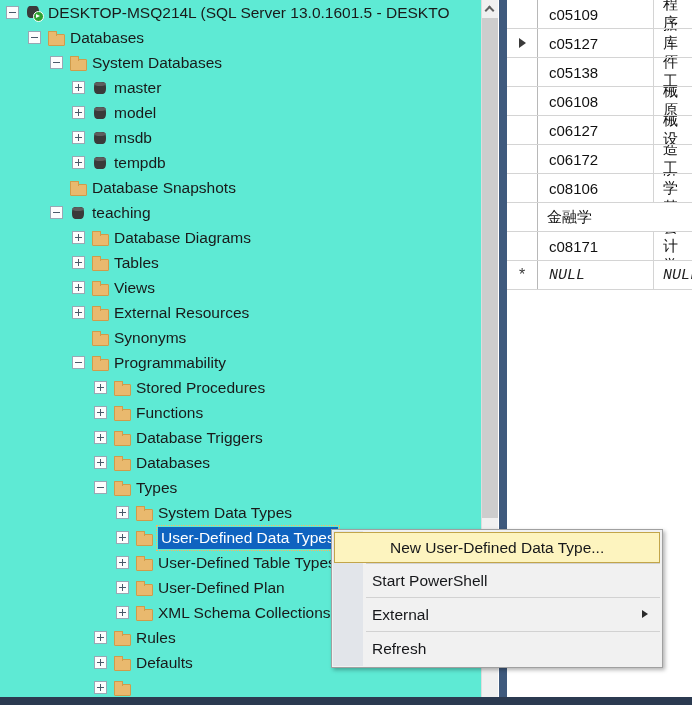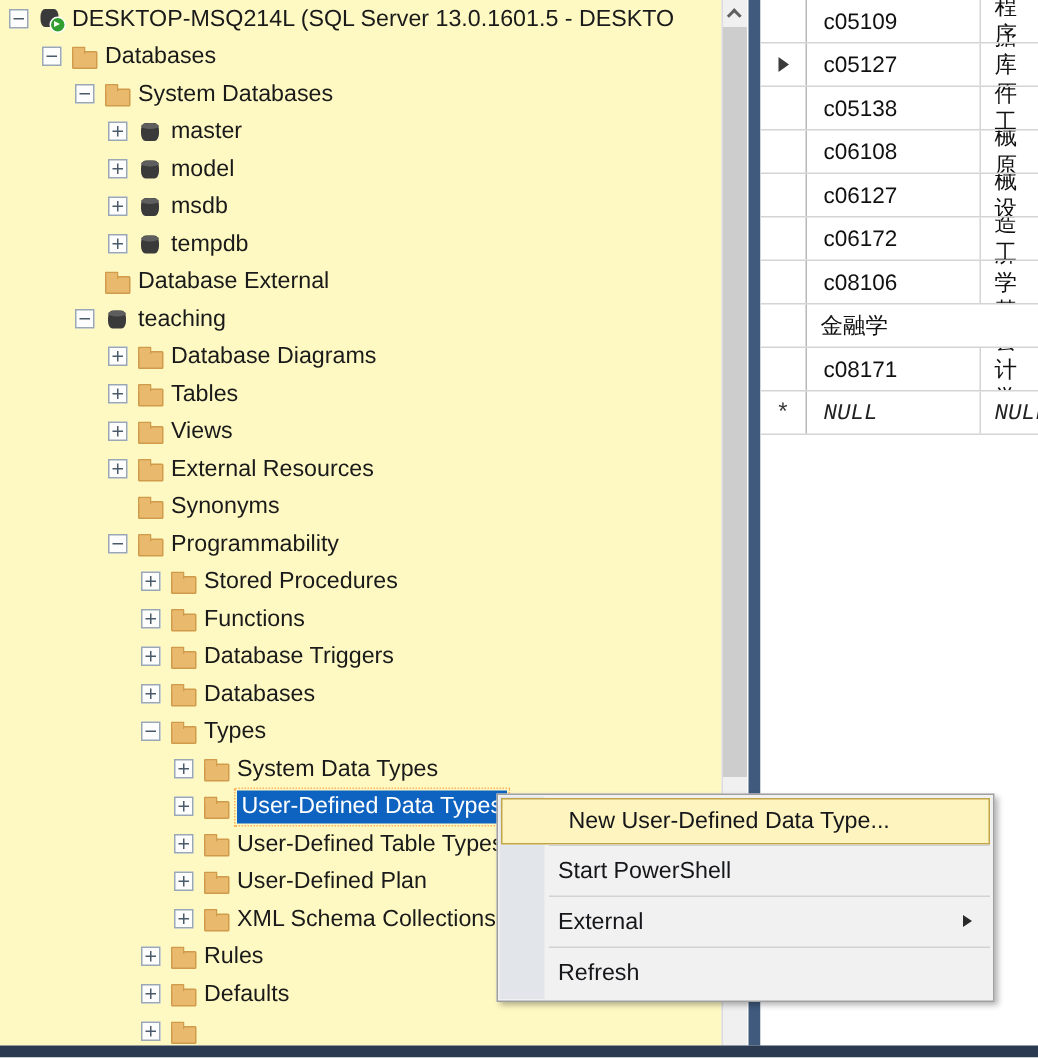--- a/index.html
+++ b/index.html
@@ -10,21 +10,21 @@
     background: #ffffff;
     font-family: "Liberation Sans", sans-serif;
   }
 
   #root { position: relative; width: 692px; height: 705px; background: #ffffff; }
 
   
   #tree-pane {
     position: absolute; left: 0; top: 0;
     width: 481px; height: 697px;
-    background: #fef9c3;
+    background: #5eead4;
     overflow: hidden;
   }
   .tree-row {
     position: relative;
     height: 25px;
     line-height: 25px;
     white-space: nowrap;
     font-size: 15.5px;
     color: #1a1a1a;
     display: flex;
@@ -202,21 +202,21 @@
     line-height: 33px;
     padding-left: 40px;
     color: #16171a;
     white-space: nowrap;
     z-index: 2;
   }
   .menu-item.highlight {
     background: #fdf4bf;
     border: 1px solid #c2a54a;
     margin: 0 2px;
-    padding-left: 44px;
+    padding-left: 55px;
     height: 31px; line-height: 29px;
   }
   .menu-sep {
     height: 1px;
     background: #d2d2d2;
     margin-left: 34px;
     margin-right: 2px;
     position: relative; z-index: 2;
   }
   .submenu-arrow {
@@ -274,21 +274,21 @@
       <div class="tree-row">
         <span class="indent" style="width: 72px;"></span>
         <span class="expander plus"></span>
         <span class="ico ico-db"></span>
         <span class="tree-label">tempdb</span>
       </div>
       <div class="tree-row">
         <span class="indent" style="width: 50px;"></span>
         <span class="expander none"></span>
         <span class="ico ico-folder"></span>
-        <span class="tree-label">Database External</span>
+        <span class="tree-label">Database Snapshots</span>
       </div>
       <div class="tree-row">
         <span class="indent" style="width: 50px;"></span>
         <span class="expander"></span>
         <span class="ico ico-db"></span>
         <span class="tree-label">teaching</span>
       </div>
       <div class="tree-row">
         <span class="indent" style="width: 72px;"></span>
         <span class="expander plus"></span>

